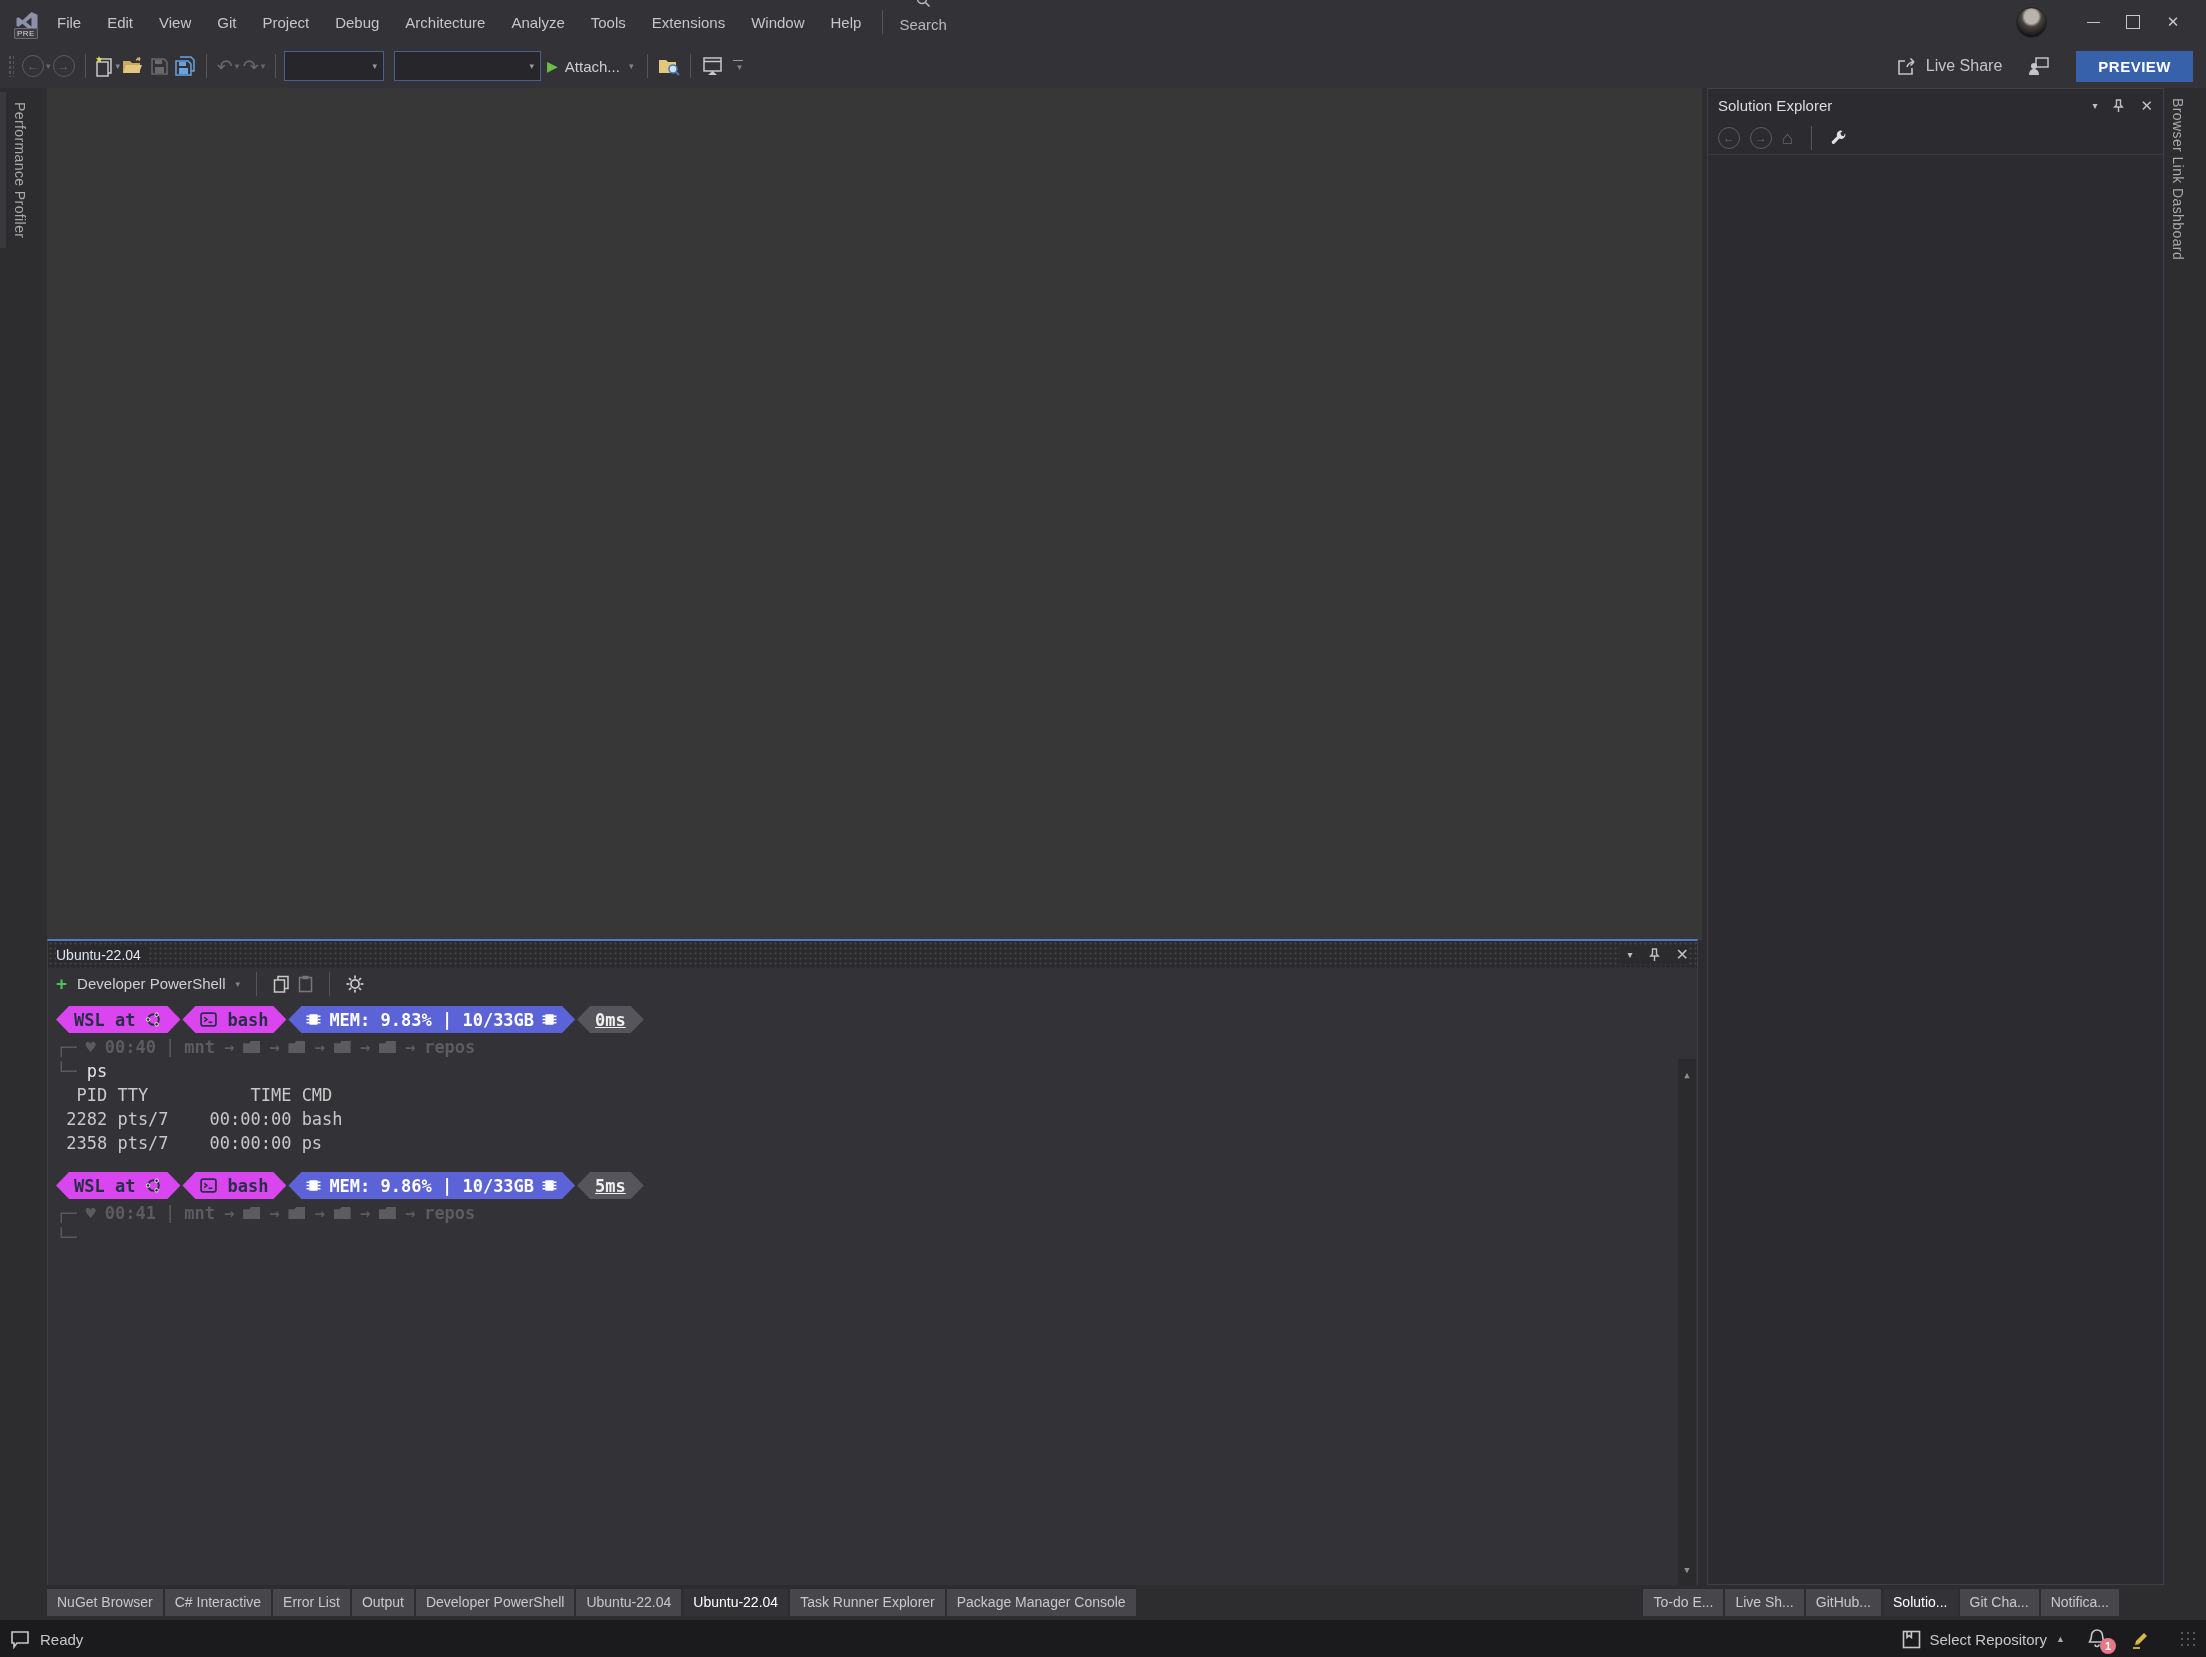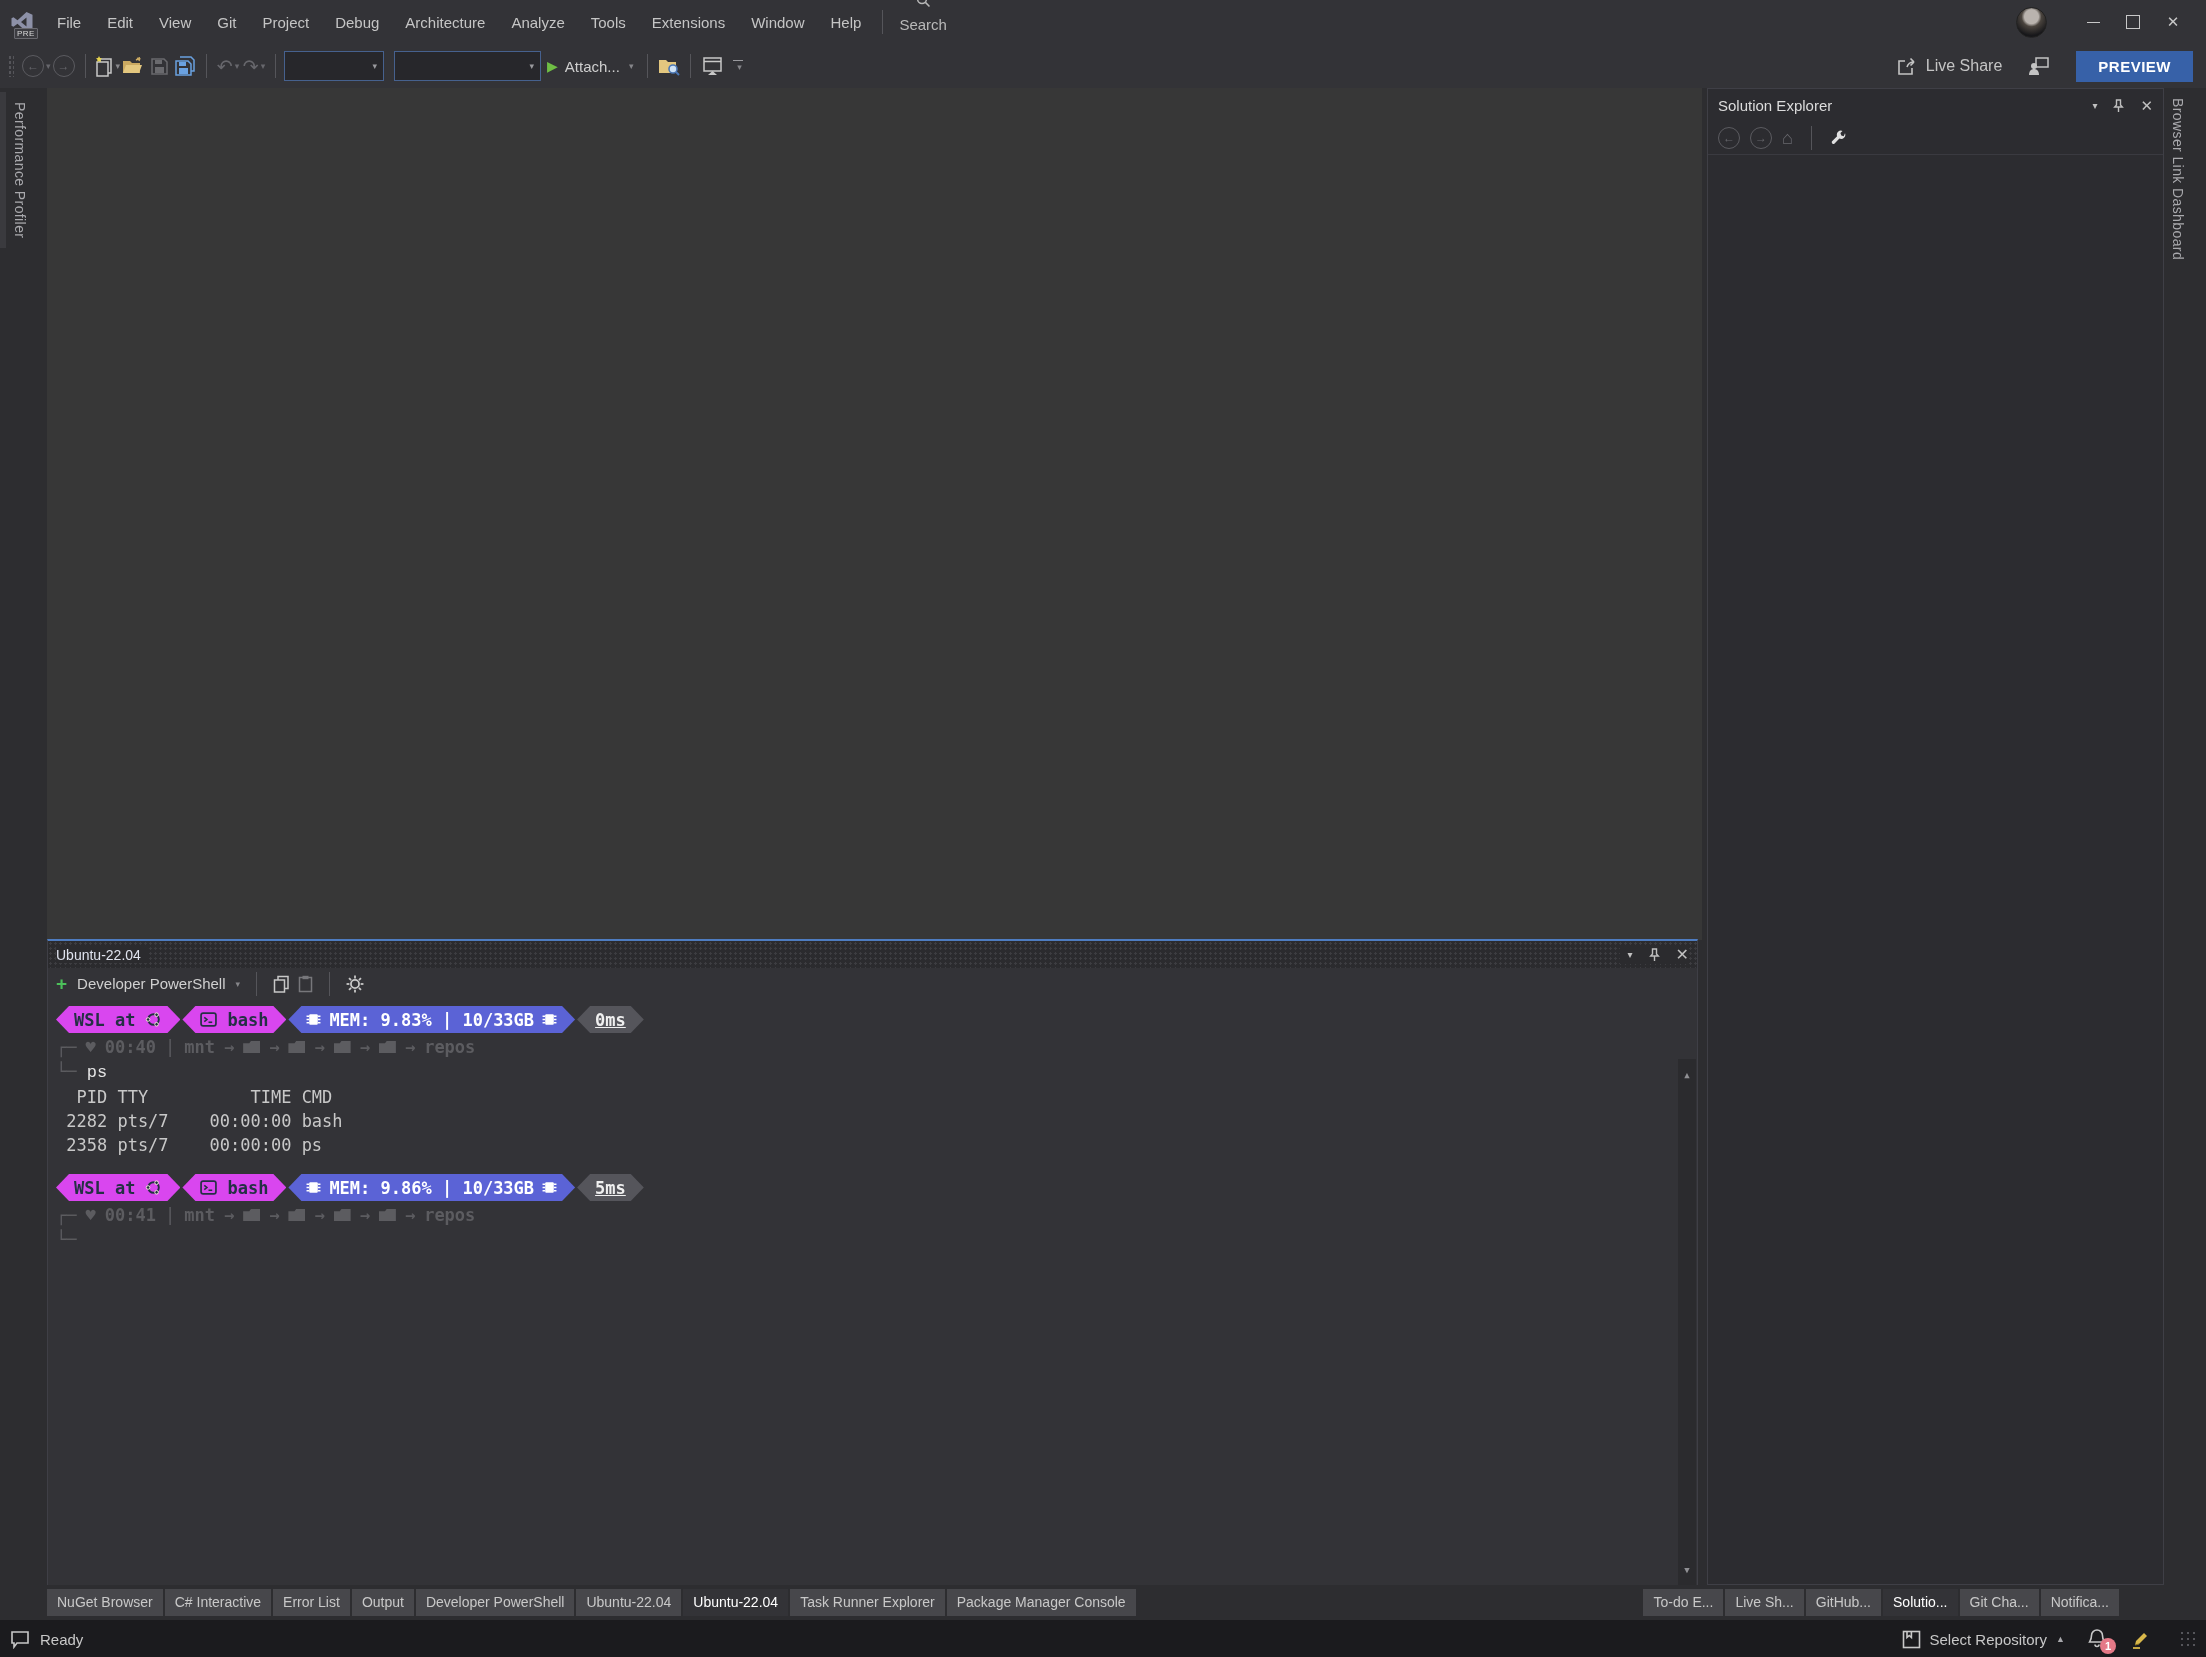--- a/index.html
+++ b/index.html
@@ -2,21 +2,21 @@
 <html><head>
 <meta charset="utf-8">
 <style>
   html,body{margin:0;padding:0;}
   body{width:2207px;height:1658px;position:relative;background:#2d2d30;overflow:hidden;
        font-family:"Liberation Sans",sans-serif;color:#cccccc;-webkit-font-smoothing:antialiased;}
   .abs{position:absolute;}
 
   
   #titlebar{left:0;top:0;width:2207px;height:44px;background:#333337;display:flex;align-items:center;}
-  .vs-logo{width:34px;height:34px;margin-left:10px;position:relative;display:flex;align-items:center;justify-content:flex-start;}
+  .vs-logo{width:34px;height:34px;margin-left:10px;position:relative;display:flex;align-items:center;justify-content:center;}
   .vs-logo .pre-badge{position:absolute;bottom:0px;left:4px;font-size:8px;letter-spacing:0.5px;color:#d9d9d9;
         background:#3c3c41;border:1px solid #6a6a70;padding:0 2px;line-height:9px;border-radius:1px;}
   .menu-item{padding:0 13px;font-size:15px;color:#c5c5c5;height:44px;display:flex;align-items:center;cursor:default;}
   .tb-sep{width:1px;height:24px;background:#55555a;margin:0 8px;}
   .search-box{display:flex;align-items:center;gap:8px;font-size:15px;color:#b9b9b9;padding:0 8px;flex-direction:column;}
   .search-caret{font-size:10px;color:#9a9a9a;}
   #titlebar-right{margin-left:auto;display:flex;align-items:center;gap:26px;padding-right:14px;}
   .avatar{width:29px;height:29px;border-radius:50%;
      background:radial-gradient(circle at 50% 30%,#b9b3ae 0 28%,#4a443e 40%,#17171a 75%);border:1px solid #222;}
   .win-btn{width:40px;height:34px;display:flex;align-items:center;justify-content:center;color:#c8c8c8;}
@@ -66,21 +66,21 @@
      background-image:radial-gradient(#3d3d41 1px,transparent 1.2px);background-size:5px 5px;}
   .term-title-label{font-size:14px;color:#dfe3ee;background:#2b2b2e;padding:0 6px 0 0;}
   .term-title .spacer{flex:1;}
   .term-toolbar{height:31px;display:flex;align-items:center;gap:8px;padding:0 8px;background:#333337;}
   .plus{color:#4cc05a;font-size:19px;font-weight:bold;line-height:1;}
   .shell-name{font-size:15px;color:#d0d0d0;margin-left:2px;}
   .term-content{position:relative;height:calc(100% - 60px);padding:4px 26px 0 8px;
      font-family:"DejaVu Sans Mono",monospace;font-size:17px;line-height:24px;color:#c8c8c8;}
   .t-line{white-space:pre;}
   .dim-t{color:#5c5c60;}
-  .cmd-t{color:#e4e4e4;font-family:Liberation Mono, monospace;}
+  .cmd-t{color:#e4e4e4;}
 
   .seg-row{display:flex;align-items:center;height:27px;margin:3px 0 2px 0;}
   .seg{display:flex;align-items:center;gap:8px;height:27px;padding:0 18px;font-weight:bold;font-size:17px;
      clip-path:polygon(0 50%,13px 0,calc(100% - 13px) 0,100% 50%,calc(100% - 13px) 100%,13px 100%);margin-right:2px;}
   .seg-cream{background:#d946ef;color:#243044;gap:10px;}
   .seg-blue{background:#5b63d6;color:#ffffff;}
   .seg-gray{background:#55555b;color:#f0f0f0;text-decoration:underline;}
 
   .crumb{display:flex;align-items:center;gap:9px;height:24px;color:#5c5c60;}
   .folder-g{display:inline-block;width:17px;height:12px;background:#5c5c60;

